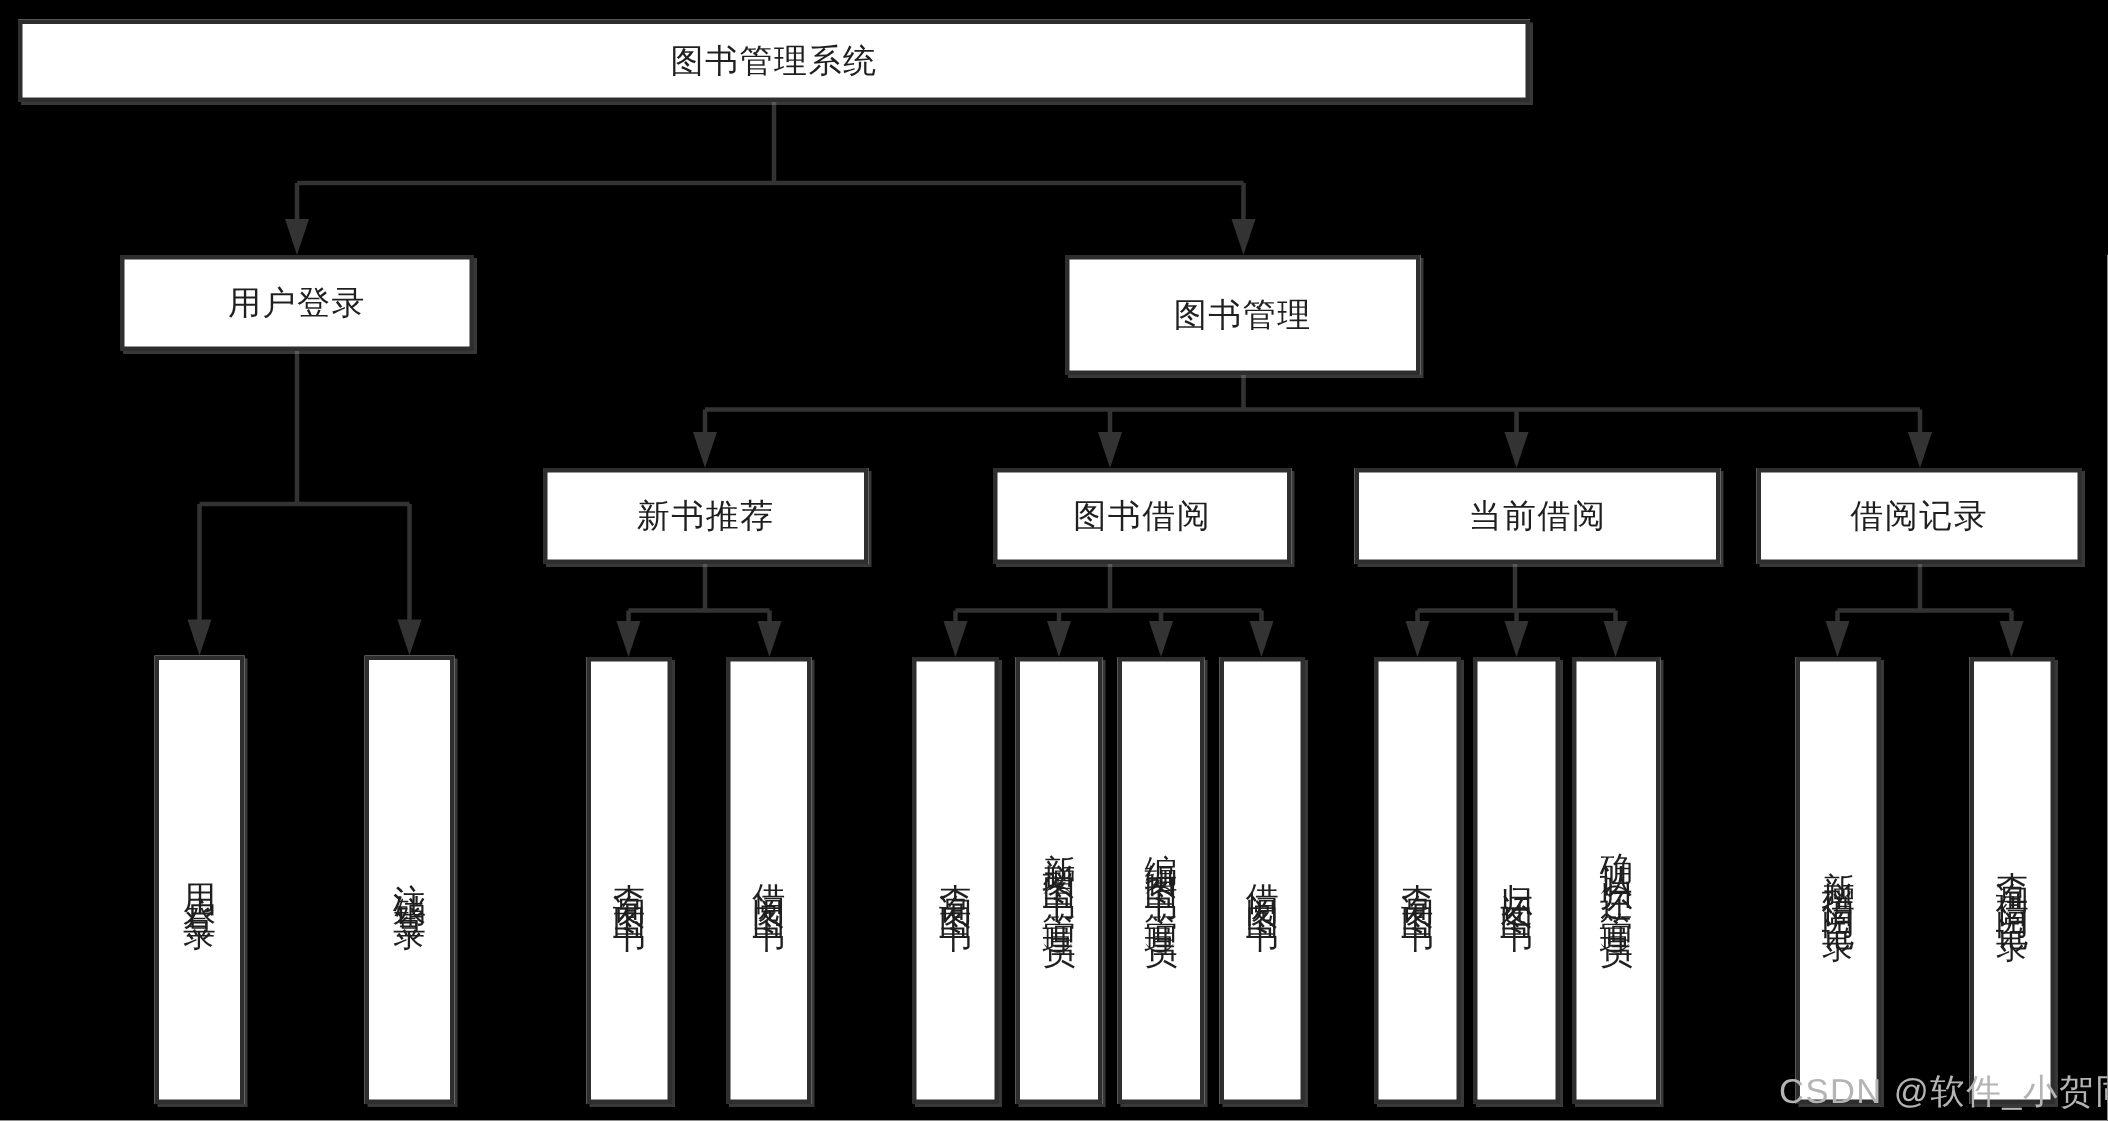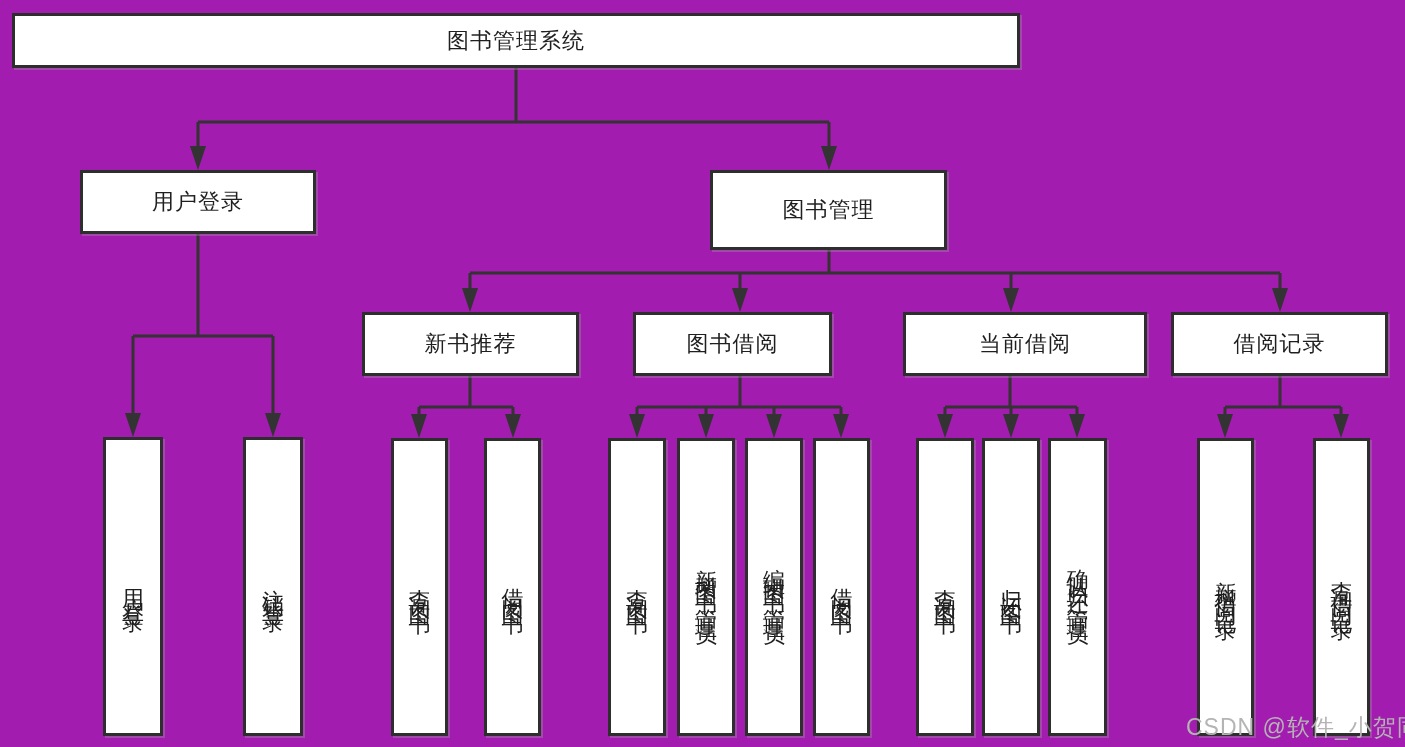--- a/index.html
+++ b/index.html
@@ -5,21 +5,21 @@
   html, body {
     margin: 0;
     padding: 0;
     background: #ffffff;
     font-family: "Liberation Sans", "DejaVu Sans", sans-serif;
   }
   #canvas {
     position: relative;
     width: 1405px;
     height: 747px;
-    background: #a21caf;
+    background: #000000;
     overflow: hidden;
   }
   #wires {
     position: absolute;
     left: 0;
     top: 0;
     z-index: 1;
   }
   .box {
     position: absolute;
@@ -114,21 +114,21 @@
   <div class="box" style="left:80px;top:170px;width:236px;height:64px">
     <span>用户登录</span>
   </div>
   <div class="box" style="left:710px;top:170px;width:237px;height:80px">
     <span>图书管理</span>
   </div>
 
   <div class="box" style="left:362px;top:312px;width:217px;height:64px">
     <span>新书推荐</span>
   </div>
-  <div class="box" style="left:633px;top:312px;width:199px;height:64px">
+  <div class="box" style="left:662px;top:312px;width:199px;height:64px">
     <span>图书借阅</span>
   </div>
   <div class="box" style="left:903px;top:312px;width:244px;height:64px">
     <span>当前借阅</span>
   </div>
   <div class="box" style="left:1171px;top:312px;width:217px;height:64px">
     <span>借阅记录</span>
   </div>
 
   <div class="box vbox" style="left:103px;top:437px;width:60px;height:299px">

